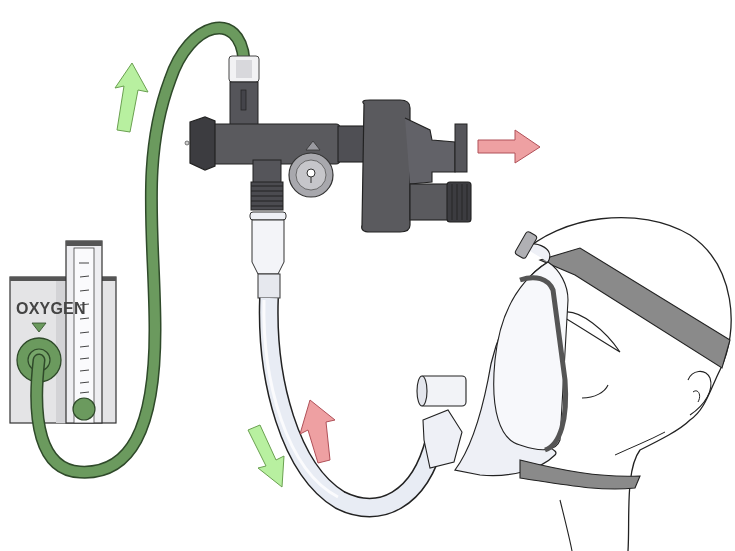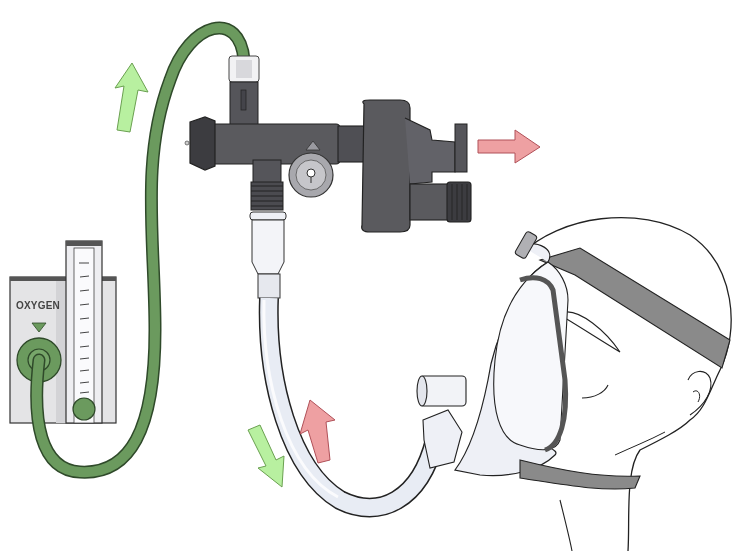--- a/index.html
+++ b/index.html
@@ -1,18 +1,18 @@
 <!DOCTYPE html>
 <html><head>
 <meta charset="utf-8">
 <style>
   html, body { margin: 0; padding: 0; background: #ffffff; }
   #stage { position: relative; width: 735px; height: 551px; overflow: hidden; background: #ffffff; font-family: "Liberation Sans", sans-serif; }
   svg { position: absolute; left: 0; top: 0; }
-  .label-oxygen { position: absolute; left: 16px; top: 300px; font-size: 10px; font-weight: bold; color: #444; letter-spacing: 0.2px; font-family: "Liberation Sans", sans-serif; }
+  .label-oxygen { position: absolute; left: 16px; top: 300px; font-size: 16px; font-weight: bold; color: #444; letter-spacing: 0.2px; font-family: "Liberation Sans", sans-serif; }
 </style>
 </head>
 <body>
 
 <div id="stage">
   <svg width="735" height="551" viewBox="0 0 735 551" xmlns="http://www.w3.org/2000/svg">
 
     <g>
 
       <rect x="10" y="277" width="106" height="146" fill="#e4e4e6" stroke="#333" stroke-width="1.2"></rect>

